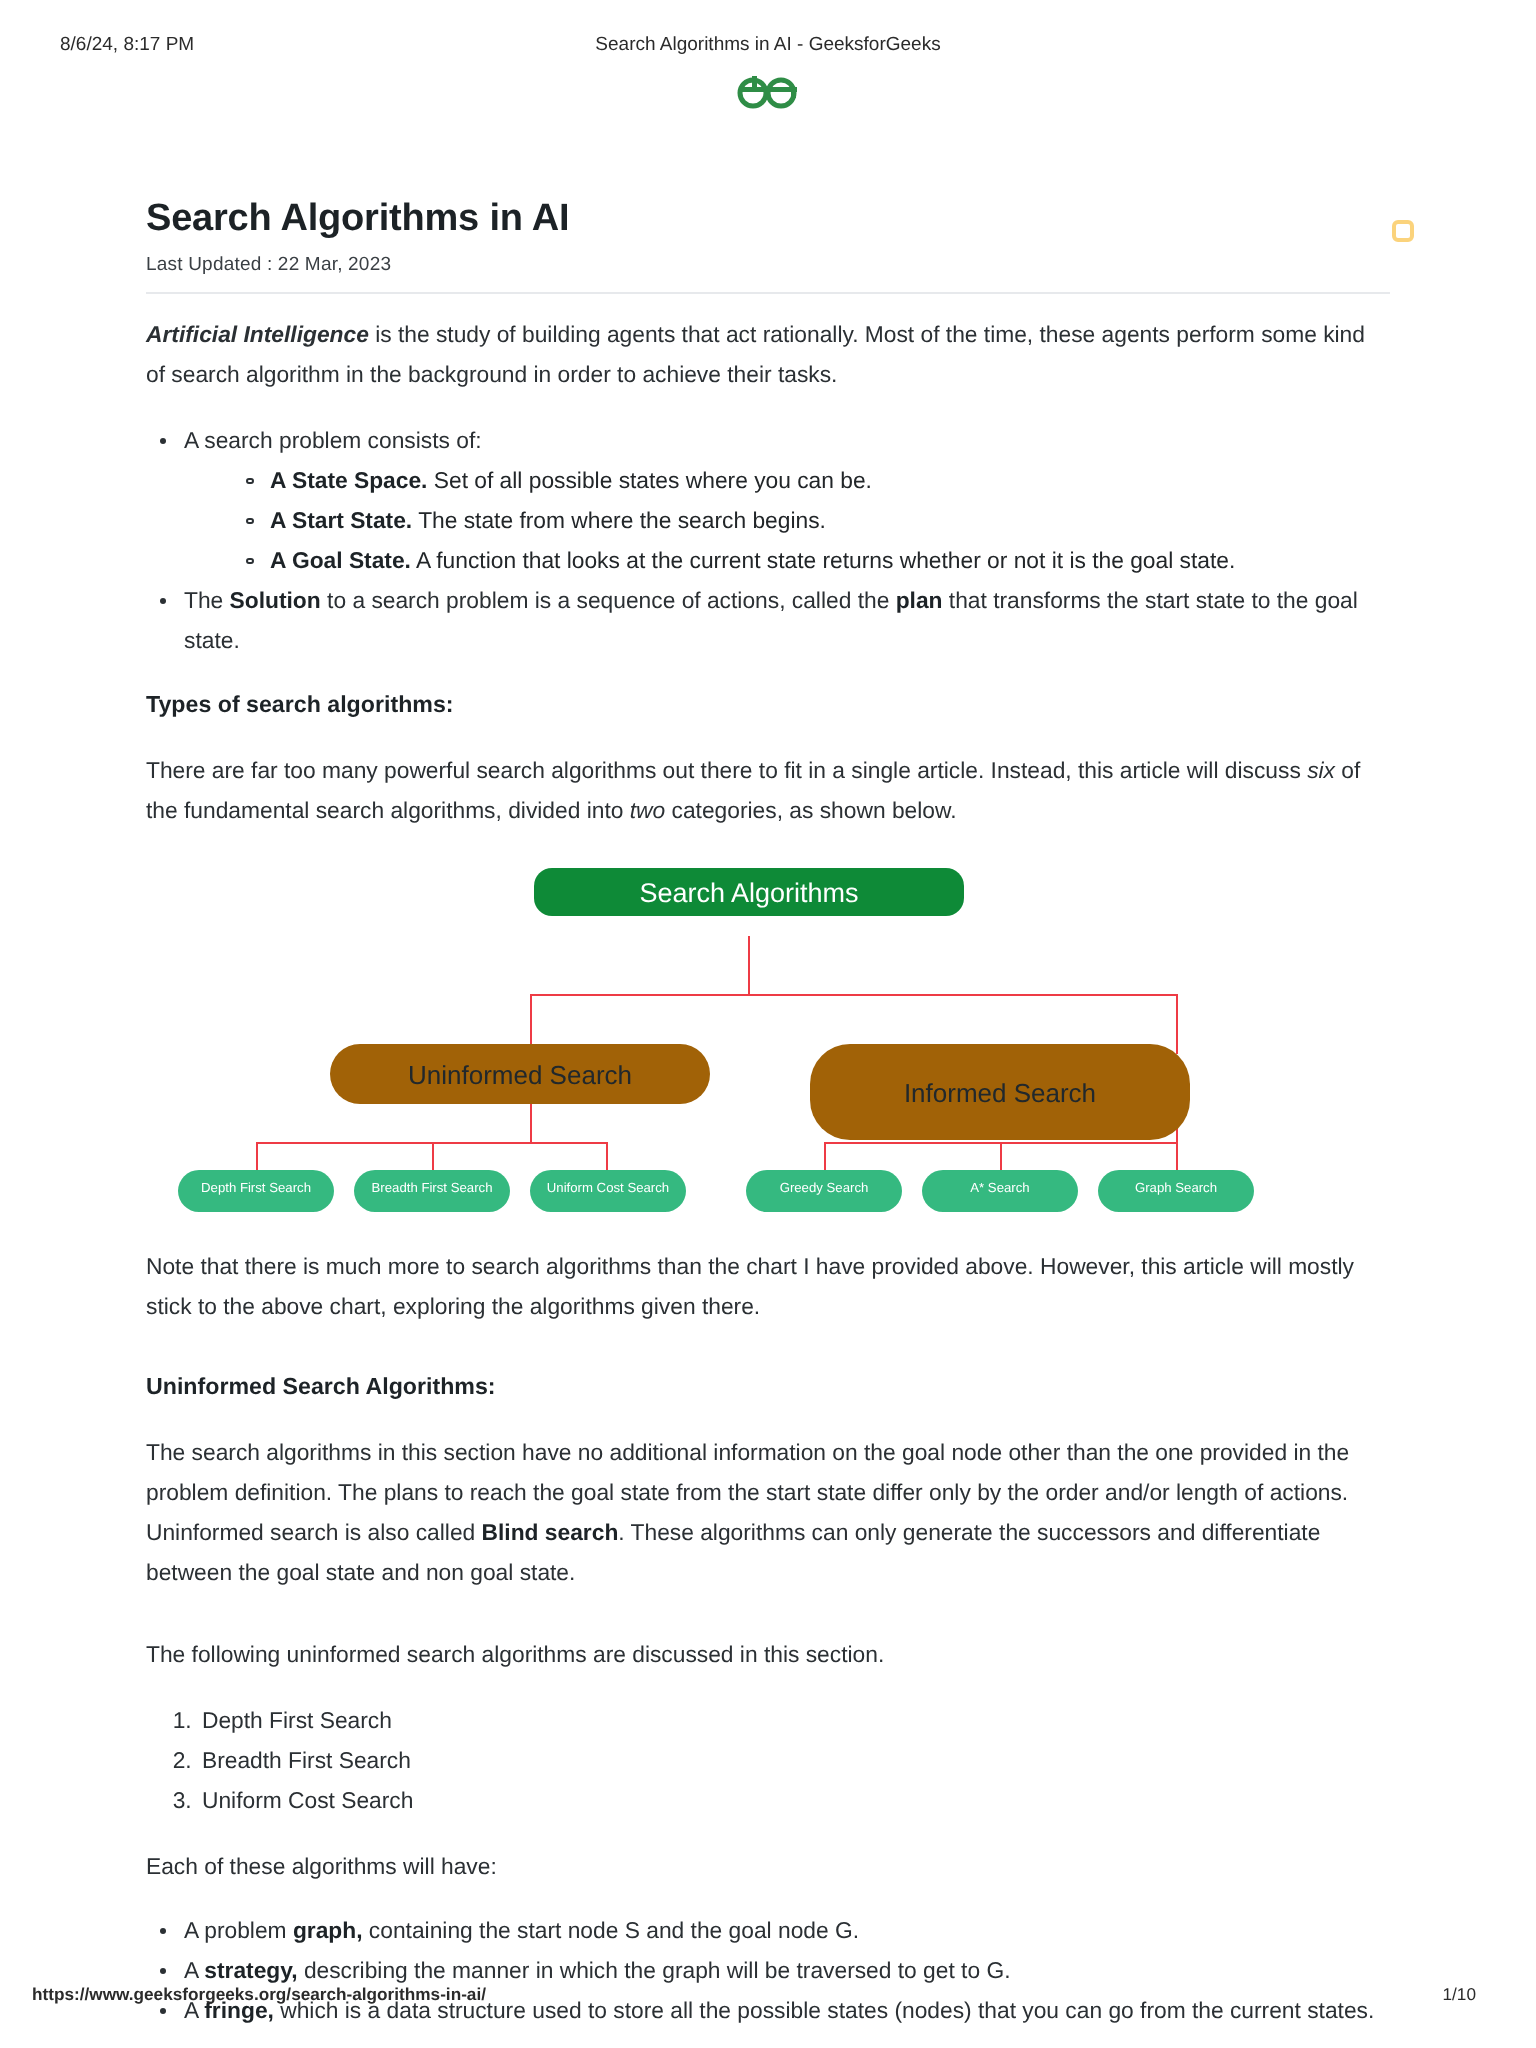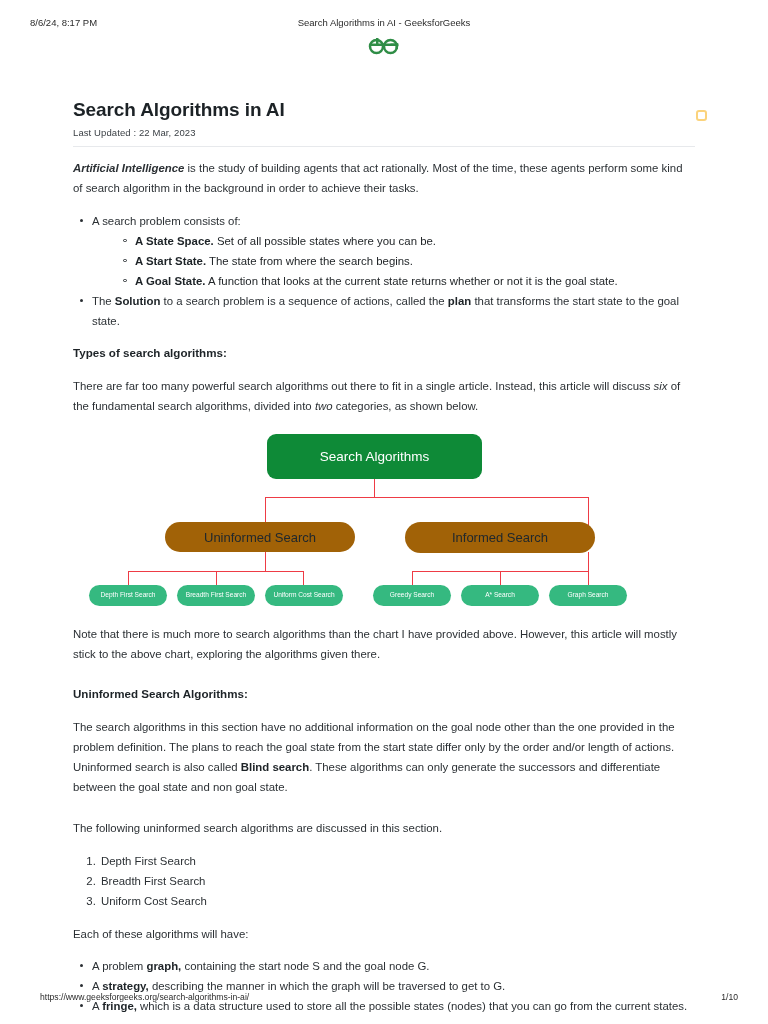--- a/index.html
+++ b/index.html
@@ -220,23 +220,24 @@
     position: absolute;
     left: 0;
     bottom: 20px;
     width: 768px;
     height: 12px;
     font-size: 8.6px;
     color: #2b2b2b;
   }
   .print-footer .pf-url {
     position: absolute;
-    left: 40px;
+    left: 16px;
     top: 0;
     white-space: nowrap;
+    font-weight: bold;
   }
   .print-footer .pf-page {
     position: absolute;
     right: 30px;
     top: 0;
     white-space: nowrap;
     margin-left: 12px;
   }
 </style>
 </head>
@@ -303,28 +304,28 @@
     <div class="conn v" style="left:55px;  top:141px; height:17px;"></div>
     <div class="conn v" style="left:143px; top:141px; height:17px;"></div>
     <div class="conn v" style="left:230px; top:141px; height:17px;"></div>
 
     <div class="conn v" style="left:515px; top:122px; height:20px;"></div>
     <div class="conn h" style="left:339px; top:141px; width:176px;"></div>
     <div class="conn v" style="left:339px; top:141px; height:17px;"></div>
     <div class="conn v" style="left:427px; top:141px; height:17px;"></div>
     <div class="conn v" style="left:515px; top:141px; height:17px;"></div>
 
-    <div class="node node-root" style="left:194px; top:4px; width:215px; height:45px;">
+    <div class="node node-root" style="left:194px; top:4px; width:215px; height:24px;">
       <span>Search Algorithms</span>
     </div>
 
     <div class="node node-mid" style="left:92px; top:92px; width:190px; height:30px;">
       <span>Uninformed Search</span>
     </div>
-    <div class="node node-mid" style="left:332px; top:92px; width:190px; height:31px;">
+    <div class="node node-mid" style="left:332px; top:92px; width:190px; height:48px;">
       <span>Informed Search</span>
     </div>
 
     <div class="node node-leaf" style="left:16px; top:155px; width:78px; height:21px;">
       <span>Depth First Search</span>
     </div>
     <div class="node node-leaf" style="left:104px; top:155px; width:78px; height:21px;">
       <span>Breadth First Search</span>
     </div>
     <div class="node node-leaf" style="left:192px; top:155px; width:78px; height:21px;">

